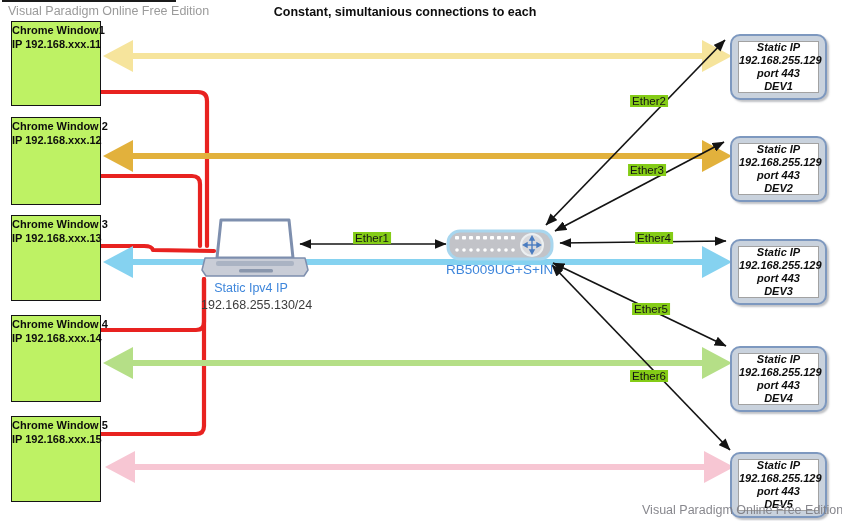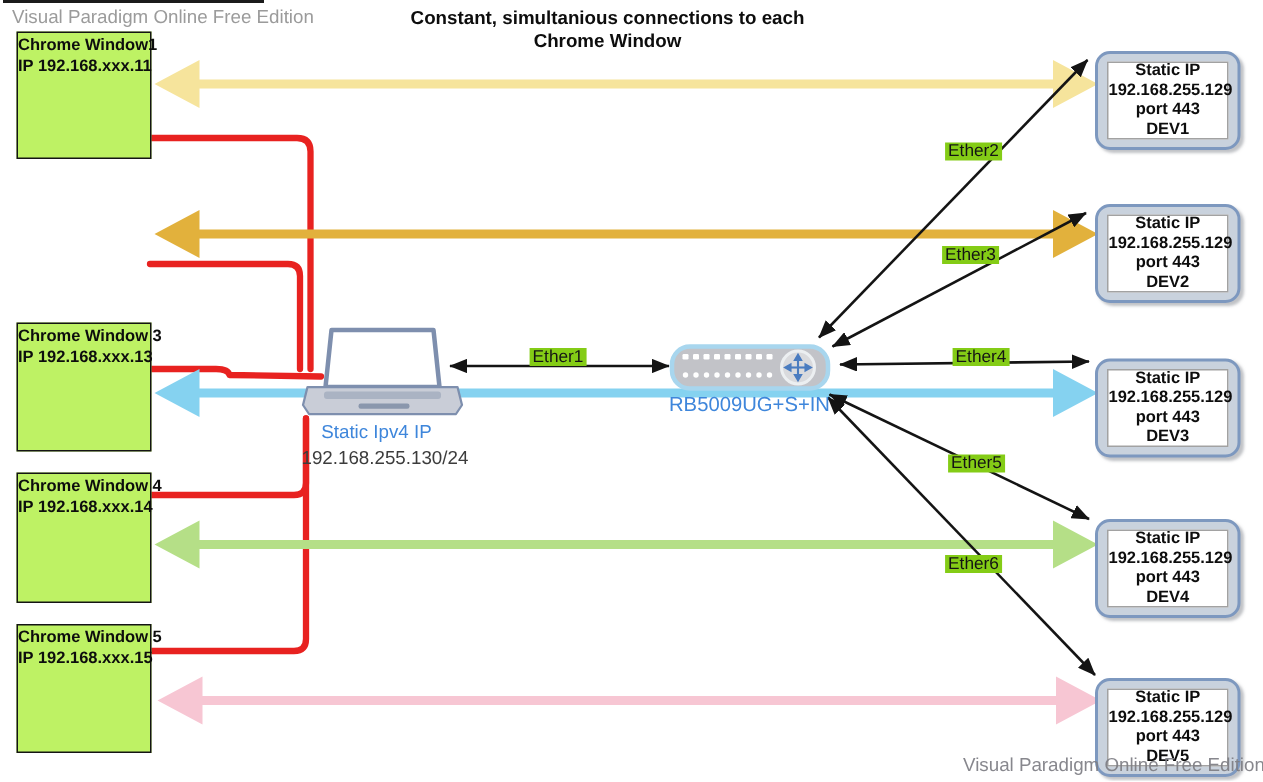--- a/index.html
+++ b/index.html
@@ -20,21 +20,21 @@
     z-index:2;padding-top:2px;text-align:center;box-sizing:border-box;
   }
   .cw .t{font-weight:bold;font-size:11px;line-height:13.5px;color:#0d0d0d;white-space:nowrap;}
   .dev{
     position:absolute;left:730px;width:97px;height:66px;border:2.2px solid #7d98bf;border-radius:10px;
     background:#c9d2dd;box-shadow:2px 2px 2px rgba(140,144,152,0.55);z-index:2;box-sizing:border-box;
   }
   .dev .inner{
     position:absolute;left:6px;right:6px;top:5px;bottom:5px;background:#ffffff;border:1px solid #a2a2a2;
     display:flex;flex-direction:column;justify-content:center;text-align:center;
-    font-weight:bold;font-size:11px;line-height:12.8px;color:#0d0d0d;white-space:nowrap;
+    font-weight:bold;font-size:11px;line-height:12.8px;color:#0d0d0d;white-space:nowrap;font-style:italic;
   }
   .cap{position:absolute;text-align:center;z-index:3;white-space:nowrap;}
   #laptop-caption1{left:202px;top:281px;width:98px;font-size:12.5px;color:#3e86db;}
   #laptop-caption2{left:201px;top:298px;width:92px;font-size:12.5px;color:#3c3c3c;}
   #router-caption{left:446px;top:262px;width:106px;font-size:13.5px;color:#3e86db;}
   .ether{
     position:absolute;font-size:11.5px;color:#141414;background:#84cc16;padding:0 2px;
     z-index:3;transform:translate(-50%,-50%);white-space:nowrap;
   }
 </style>
@@ -114,26 +114,29 @@
         <polygon points="537,243 537,247 540.5,245"></polygon>
       </g>
     </g>
   </svg>
 
   <div class="wm" id="wm-top">Visual Paradigm Online Free Edition</div>
   <div class="wm" id="wm-bottom">Visual Paradigm Online Free Edition</div>
 
   <div class="title">
     <div>Constant, simultanious connections to each</div>
-    <div>Chrome Window</div>
   </div>
 
   <div class="cw" style="top:21px;height:85px;">
     <div class="t">Chrome Window1</div>
     <div class="t">IP 192.168.xxx.11</div>
+  </div>
+  <div class="cw" style="top:117px;height:88px;">
+    <div class="t">Chrome Window 2</div>
+    <div class="t">IP 192.168.xxx.12</div>
   </div>
   <div class="cw" style="top:215px;height:86px;">
     <div class="t">Chrome Window 3</div>
     <div class="t">IP 192.168.xxx.13</div>
   </div>
   <div class="cw" style="top:315px;height:87px;">
     <div class="t">Chrome Window 4</div>
     <div class="t">IP 192.168.xxx.14</div>
   </div>
   <div class="cw" style="top:416px;height:86px;">

